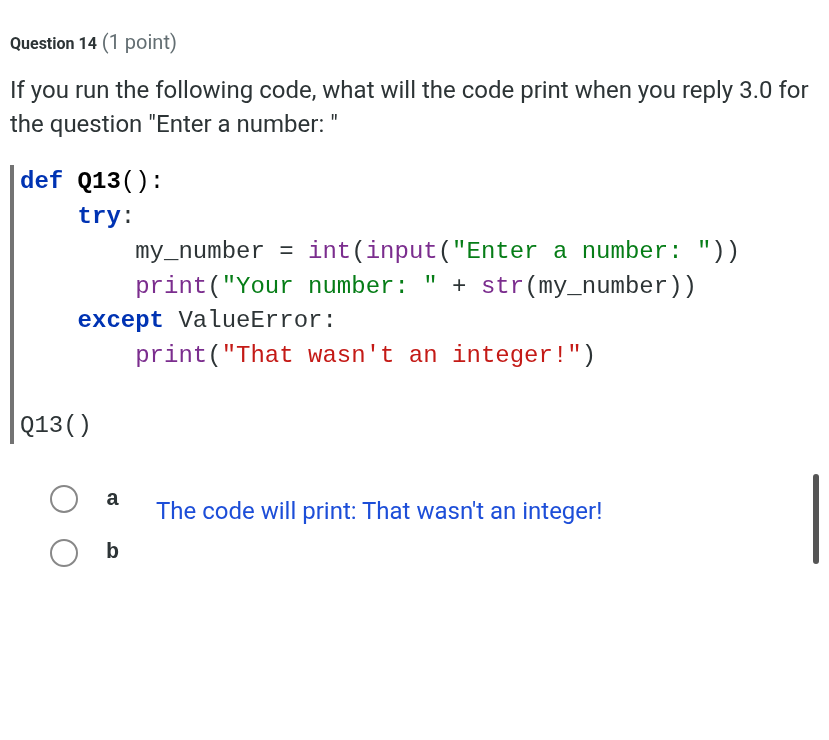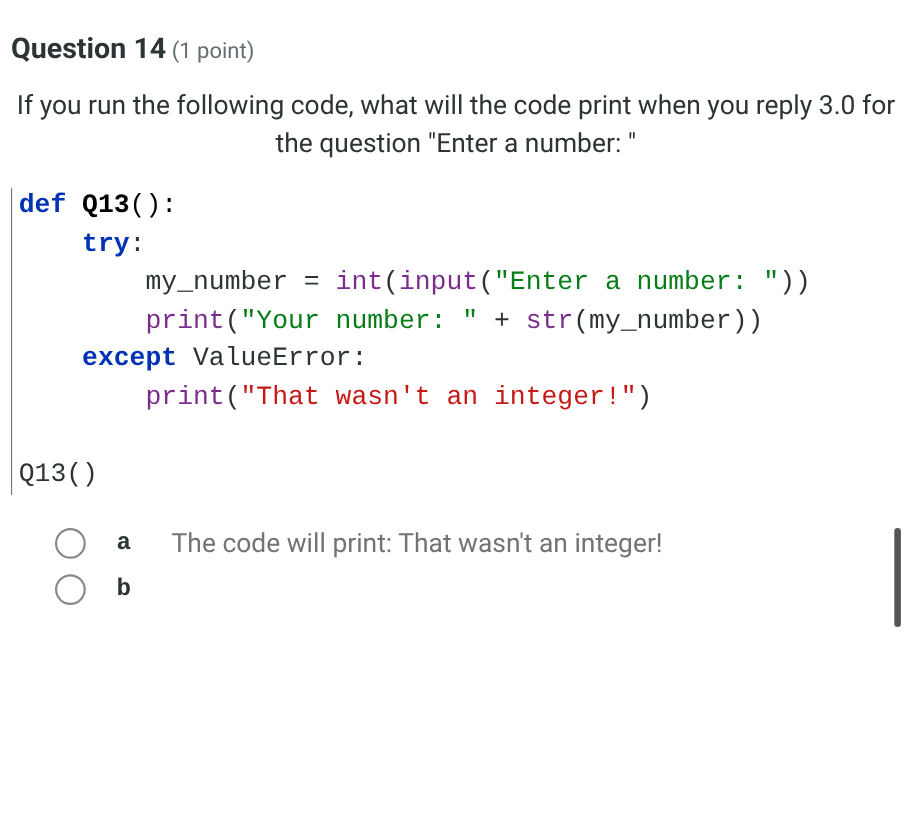--- a/index.html
+++ b/index.html
@@ -11,44 +11,43 @@
       font-family: -apple-system, BlinkMacSystemFont, "Segoe UI", Roboto, Helvetica, Arial, sans-serif;
       padding: 30px 10px 10px 10px;
       background: #ffffff;
       color: #2d3436;
       width: 829px;
     }
     .question-header {
       margin-bottom: 20px;
     }
     .question-title {
-      font-size: 26px;
+      font-size: 16px;
       font-weight: 700;
       color: #2d3436;
       display: inline;
     }
     .question-points {
       font-size: 20px;
       font-weight: 400;
       color: #636e72;
     }
     .question-text {
       font-size: 24px;
       color: #2d3436;
       line-height: 1.4;
       margin-bottom: 24px;
       font-weight: 400;
-      text-align: center;
     }
     .code-block {
       font-family: "Courier New", Courier, monospace;
       font-size: 24px;
       line-height: 1.45;
       color: #2d3436;
-      border-left: 1px solid #737373;
+      border-left: 4px solid #737373;
       padding-left: 6px;
       margin-bottom: 30px;
       white-space: pre;
     }
     .kw-def { color: #0033b3; font-weight: 700; }
     .kw-try { color: #0033b3; font-weight: 700; }
     .kw-except { color: #0033b3; font-weight: 700; }
     .fn-name { color: #000; font-weight: 700; }
     .paren { color: #000; }
     .builtin { color: #7b2d8e; }
@@ -75,21 +74,22 @@
     }
     .option-letter {
       font-family: "Courier New", Courier, monospace;
       font-size: 22px;
       font-weight: 700;
       width: 50px;
       flex-shrink: 0;
     }
     .option-text {
       font-size: 24px;
-      color: #737373;
+      color: #1d4ed8;
+      margin-top: 23px;
     }
     .scrollbar-track {
       position: absolute;
       right: 0;
       top: 0;
       width: 6px;
       height: 90px;
       background: #555;
       border-radius: 3px;
     }

